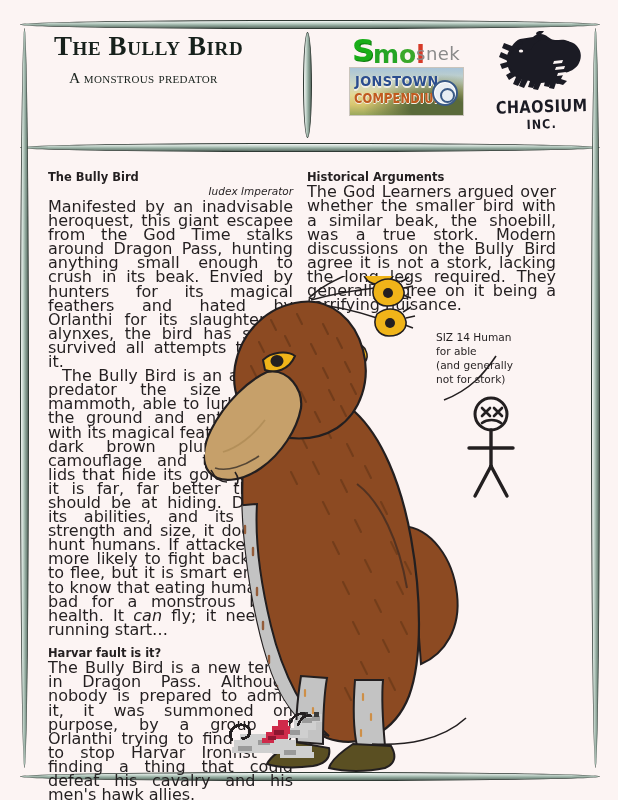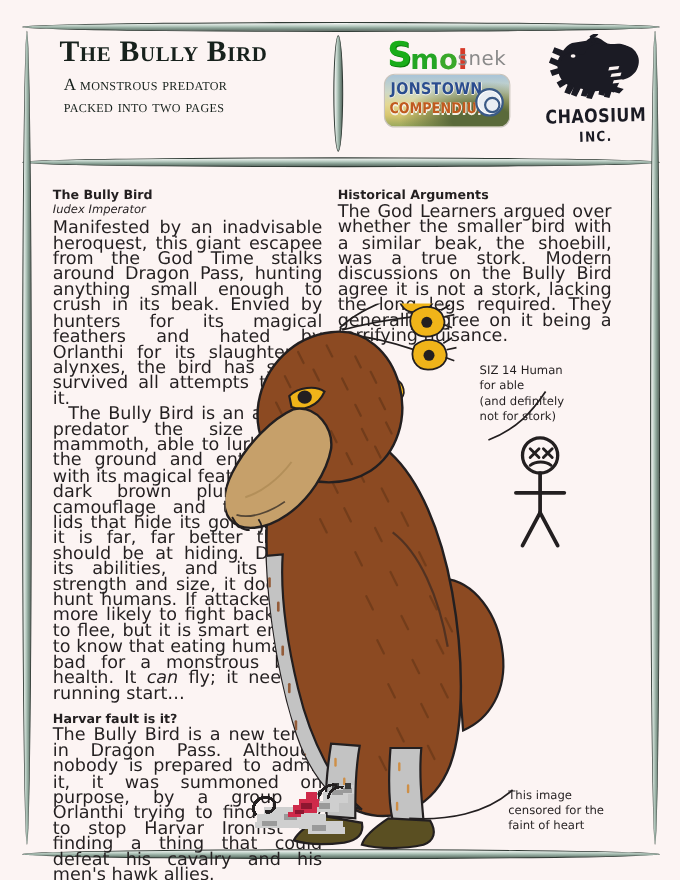--- a/index.html
+++ b/index.html
@@ -38,21 +38,21 @@
     font-family:"Liberation Serif", serif;
     font-size:27px;letter-spacing:.6px;
     font-variant:small-caps;font-weight:700;
     color:#17211c;margin:0;line-height:1.05;
     white-space:nowrap;
   }
   .doc-sub{
     font-family:"Liberation Serif", serif;
     font-size:15.5px;letter-spacing:.3px;
     font-variant:small-caps;font-weight:400;
-    color:#17211c;margin:8px 0 0 4px;line-height:1.26;
+    color:#17211c;margin:8px 0 0 15px;line-height:1.26;
   }
 
   .logos{position:absolute;left:322px;top:4px;width:248px;height:112px;}
 
   
   .smolsnek{position:absolute;left:10px;top:5px;width:125px;height:30px;}
   .ss-s{
     position:absolute;left:0;top:-4px;
     font-family:"DejaVu Sans", sans-serif;
     font-weight:700;font-size:31px;color:#19ad19;
@@ -70,21 +70,21 @@
   .ss-snek{
     position:absolute;left:64px;top:7px;
     font-family:"DejaVu Sans", sans-serif;
     font-weight:400;font-size:18px;color:#8a8a8a;
     letter-spacing:.5px;
   }
 
   
   .jonstown{
     position:absolute;left:7px;top:36px;width:113px;height:47px;
-    border:1px solid #c9c4bc;border-radius:10px;overflow:hidden;
+    border:1px solid #c9c4bc;border-radius:0;overflow:hidden;
     background:
       radial-gradient(ellipse at 78% 88%, #5a6a3a 0 22%, rgba(90,106,58,0) 60%),
       linear-gradient(to bottom,#a9c4d8 0%,#cfd9c6 34%,#e4d892 58%,#d8c670 78%,#9aa85c 100%);
   }
   .jt-line1{
     position:absolute;left:5px;top:5px;
     font-family:"DejaVu Sans", sans-serif;font-weight:700;
     font-size:13px;letter-spacing:.3px;
     color:#2a4d8f;
     text-shadow:0 1px 0 #f3efe2, 1px 0 0 #f3efe2;
@@ -131,21 +131,21 @@
   .col-right{left:259px;width:249px;}
 
   h2.sec{
     font-family:"DejaVu Sans", sans-serif;
     font-size:11.5px;font-weight:700;color:#231f20;
     margin:0 0 1px 0;line-height:1.25;
   }
   .byline{
     font-family:"DejaVu Sans", sans-serif;
     font-size:10.5px;font-style:italic;color:#231f20;
-    margin:0 0 1px 0;line-height:1.3;
+    margin:0 0 1px 0;line-height:1.3;text-align:right;
   }
   p.body{
     font-family:"DejaVu Sans", sans-serif;
     font-size:16px;line-height:14.1px;
     color:#231f20;margin:0;text-align:justify;
     text-indent:0;
   }
   p.body.ind{text-indent:14px;}
   p.body em{font-style:italic;}
   .sec-gap{height:9px;}
@@ -181,21 +181,20 @@
   <div class="spindle-v border-left"></div>
   <div class="spindle-v border-right"></div>
   <div class="spindle-v header-div"></div>
 
   <div class="header">
 
     <div class="title-block">
       <div class="doc-title">The Bully Bird</div>
       <div class="doc-sub">
         <div>A monstrous predator</div>
-        <div>packed into two pages</div>
       </div>
     </div>
 
     <div class="logos">
 
       <div class="smolsnek">
         <span class="ss-s">S</span>
         <span class="ss-mol"><i class="ss-m">m</i><i class="ss-o">o</i><i class="ss-l">l</i></span>
         <span class="ss-snek">snek</span>
       </div>
@@ -433,21 +432,21 @@
       <g stroke="#231f20" stroke-width="2.5" fill="none">
         <path d="M62 24 C64 16 72 12 78 14"></path>
         <path d="M70 26 C72 18 78 14 84 16"></path>
       </g>
     </svg>
   </div>
 
   <div class="note note-scale">
     <div>SIZ 14 Human</div>
     <div>for able</div>
-    <div>(and definitely</div>
+    <div>(and generally</div>
     <div>not for stork)</div>
   </div>
 
   <div class="pointer p1">
     <svg width="60" height="60" viewBox="0 0 60 60">
       <path d="M56 4 C44 22 30 38 4 48" fill="none" stroke="#231f20" stroke-width="1.6"></path>
     </svg>
   </div>
 
   <div class="stick">
@@ -460,25 +459,20 @@
       <path d="M19 31 C24 27 33 27 38 31" fill="none" stroke="#231f20" stroke-width="2.6" stroke-linecap="round"></path>
       <g stroke="#231f20" stroke-width="3.4" stroke-linecap="round" fill="none">
         <path d="M28 38 L28 74"></path>
         <path d="M6 56 L50 56"></path>
         <path d="M28 74 L12 104"></path>
         <path d="M28 74 L44 104"></path>
       </g>
     </svg>
   </div>
 
-  <div class="note note-censor">
-    <div>This image</div>
-    <div>censored for the</div>
-    <div>faint of heart</div>
-  </div>
 
   <div class="pointer p2">
     <svg width="100" height="40" viewBox="0 0 100 40">
       <path d="M96 6 C72 28 36 34 2 32" fill="none" stroke="#231f20" stroke-width="1.6"></path>
     </svg>
   </div>
 
 </div>
 
 </body></html>

